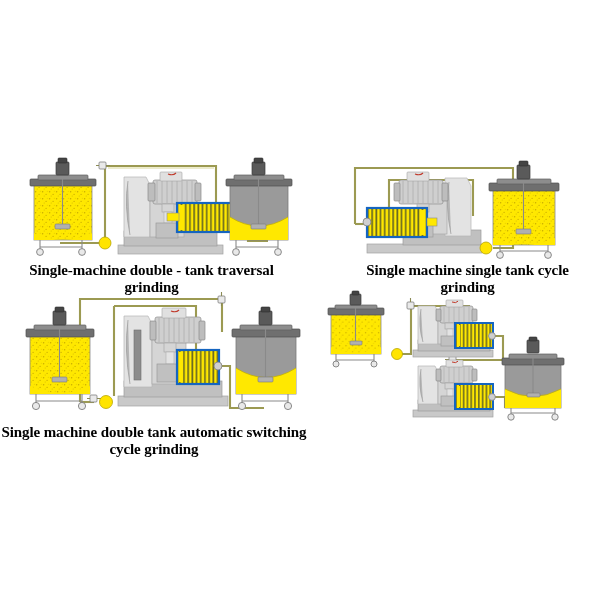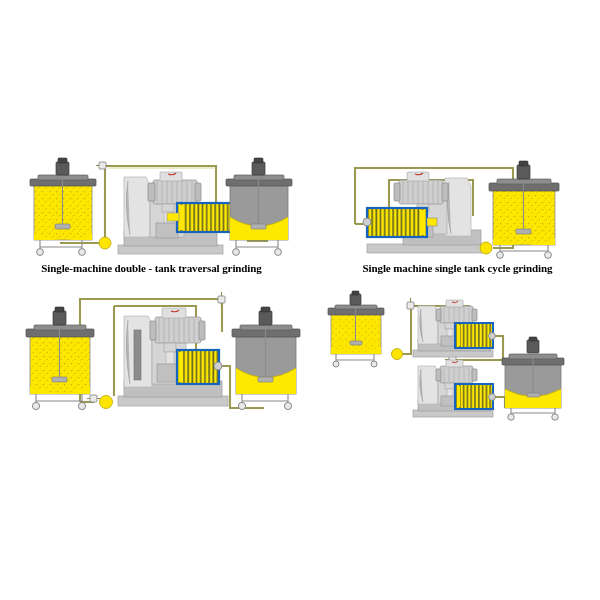--- a/index.html
+++ b/index.html
@@ -2,21 +2,21 @@
 <html><head>
 <meta charset="utf-8">
 <style>
   html,body{margin:0;padding:0;background:#ffffff;}
   body{width:600px;height:600px;font-family:"Liberation Serif",serif;
        -webkit-font-smoothing:antialiased;}
   #canvas{position:relative;width:600px;height:600px;background:#fff;overflow:hidden;}
 
   .fig{position:absolute;}
   .cap{position:absolute;text-align:center;color:#000;line-height:1.1;}
-  .cap.serif{font-family:"Liberation Serif",serif;font-weight:700;font-size:11px;letter-spacing:-0.1px;}
+  .cap.serif{font-family:"Liberation Serif",serif;font-weight:700;font-size:15px;letter-spacing:-0.1px;}
   .cap.sans{font-family:"Liberation Sans",sans-serif;font-weight:400;font-size:10.2px;letter-spacing:0px;}
 
   svg{display:block;overflow:visible;}
   .pipe{fill:none;stroke:#9c9a52;stroke-width:2.1;}
   .pipe-hi{fill:none;stroke:#d6d48c;stroke-width:0.9;}
   .tank-body-empty{fill:#9a9a9a;stroke:#7a7a7a;stroke-width:0.8;}
   .tank-lid{fill:#6f6f6f;stroke:#4e4e4e;stroke-width:0.7;}
   .tank-lid2{fill:#8d8d8d;stroke:#5e5e5e;stroke-width:0.7;}
   .motor{fill:#5a5a5a;stroke:#3a3a3a;stroke-width:0.7;}
   .motor-top{fill:#444;stroke:#2c2c2c;stroke-width:0.6;}
@@ -201,21 +201,21 @@
         <line class="shaft" x1="178.5" y1="31" x2="178.5" y2="80"></line>
         <rect class="blade" x="171" y="77" width="15" height="5" rx="1"></rect>
         <path class="caster" d="M155 93 L155 101 M203 93 L203 101 M155 99 L203 99"></path>
         <circle class="caster-c" cx="155" cy="103" r="3.4"></circle>
         <circle class="caster-c" cx="203" cy="103" r="3.4"></circle>
       </g>
 
       <circle class="pump" cx="141" cy="96" r="6"></circle>
     </svg>
   </div>
-  <div class="cap serif" style="left:330px;top:262px;width:255px;">Single machine single tank cycle grinding</div>
+  <div class="cap serif" style="left:340px;top:262px;width:255px;">Single machine single tank cycle grinding</div>
 
   <div class="fig" style="left:14px;top:292px;">
     <svg width="290" height="122" viewBox="0 0 290 122">
       <defs>
         <pattern id="sp3" width="7" height="7" patternUnits="userSpaceOnUse">
           <rect width="7" height="7" fill="#ffe800"></rect>
           <circle cx="1.6" cy="1.8" r="0.75" fill="#c9ac00"></circle>
           <circle cx="5.1" cy="4.4" r="0.6" fill="#c9ac00"></circle>
           <circle cx="3.2" cy="6.1" r="0.5" fill="#d4b800"></circle>
           <circle cx="6.2" cy="1.2" r="0.45" fill="#d4b800"></circle>
@@ -302,20 +302,21 @@
         <rect class="motor" x="245" y="19" width="13" height="14" rx="1"></rect>
         <rect class="motor-top" x="247" y="15" width="9" height="5" rx="1"></rect>
         <line class="shaft" x1="251.5" y1="37" x2="251.5" y2="88"></line>
         <rect class="blade" x="244" y="85" width="15" height="5" rx="1"></rect>
         <path class="caster" d="M228 102 L228 112 M274 102 L274 112 M228 109 L274 109"></path>
         <circle class="caster-c" cx="228" cy="114" r="3.6"></circle>
         <circle class="caster-c" cx="274" cy="114" r="3.6"></circle>
       </g>
     </svg>
   </div>
+  <div class="cap serif" style="left:0px;top:424px;width:308px;">Single machine double tank automatic switching cycle grinding</div>
 
   <div class="fig" style="left:325px;top:292px;">
     <svg width="275" height="125" viewBox="0 0 275 125">
       <defs>
         <pattern id="sp4" width="6.5" height="6.5" patternUnits="userSpaceOnUse">
           <rect width="6.5" height="6.5" fill="#ffe800"></rect>
           <circle cx="1.5" cy="1.7" r="0.7" fill="#c9ac00"></circle>
           <circle cx="4.7" cy="4.1" r="0.55" fill="#c9ac00"></circle>
           <circle cx="3.0" cy="5.7" r="0.45" fill="#d4b800"></circle>
         </pattern>

